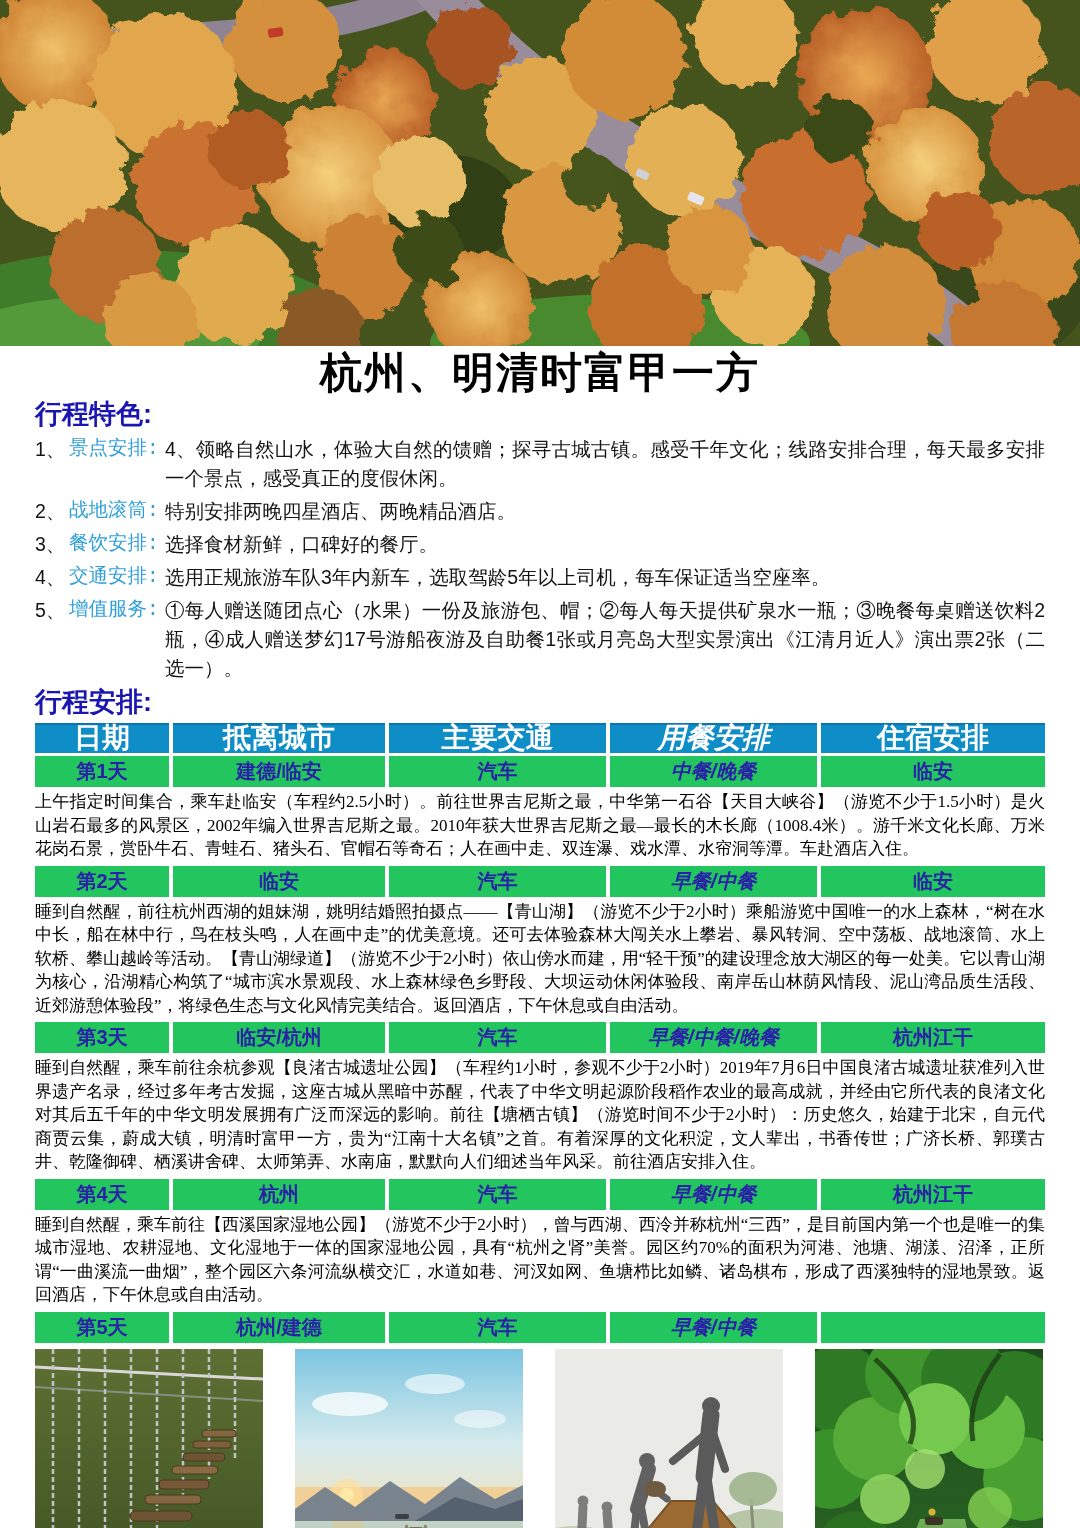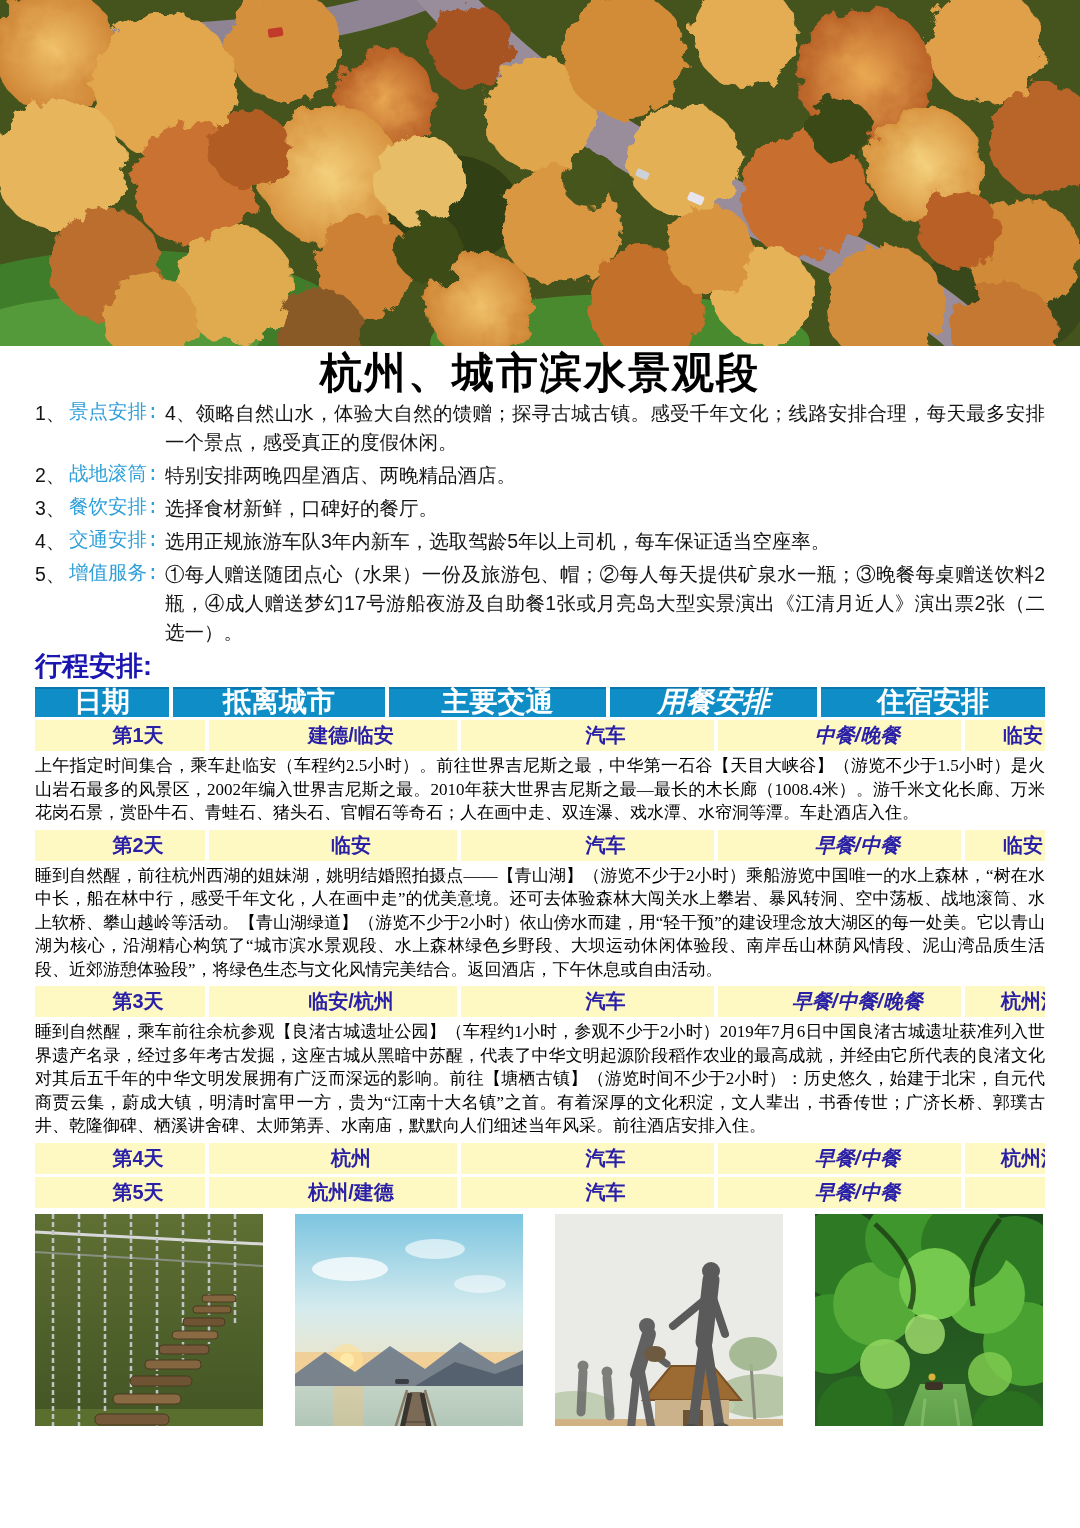--- a/index.html
+++ b/index.html
@@ -13,21 +13,21 @@
   .feat{display:flex;align-items:flex-start;font-size:19.5px;line-height:29px;margin-bottom:4px;color:#141414;}
   .fnum{flex:0 0 34px;}
   .flabel{flex:0 0 96px;color:#2e9fd9;font-family:Liberation Mono, monospace;}
   .fbody{flex:1;text-align:justify;}
   .itin-head{margin-top:4px;}
   .itable{margin-top:4px;}
   .trow{display:flex;gap:4px;margin-bottom:3px;}
   .c{text-align:center;font-weight:700;white-space:nowrap;overflow:hidden;}
   .thead .c{background:#0e8dc7;color:#ffffff;font-size:28px;height:30px;line-height:30px;
             box-shadow:inset 0 2px 0 #0b76ad;}
-  .tday .c{background:#fef9c3;color:#2a20a8;font-size:20px;height:31px;line-height:31px;padding-left:36px;}
+  .tday .c{background:#22c55e;color:#2a20a8;font-size:20px;height:31px;line-height:31px;}
   .c1{width:134px;}.c2{width:212px;}.c3{width:217px;}.c4{width:207px;font-style:italic;}.c5{flex:1;}
   .desc{font-size:17px;line-height:23.5px;color:#000;text-align:justify;margin:1px 0 5px;
         font-family:"Liberation Serif", serif;}
   .photos{display:flex;gap:32px;padding:0 35px;margin-top:6px;}
   .photo{width:228px;height:212px;overflow:hidden;flex:0 0 auto;}
   .photo svg{display:block;width:100%;height:100%;}
 </style>
 </head>
 <body>
 
@@ -96,24 +96,25 @@
       <circle cx="320" cy="330" r="42" fill="#8a5a26"></circle>
         <circle cx="430" cy="250" r="34" fill="#3c4c17"></circle>
       <circle cx="590" cy="180" r="28" fill="#44541d"></circle>
         <circle cx="840" cy="130" r="32" fill="#3a4a16"></circle>
     </g>
     <rect x="688" y="194" width="16" height="9" rx="2" fill="#e9e5ee" transform="rotate(24 696 198)"></rect>
     <rect x="636" y="170" width="13" height="8" rx="2" fill="#cdd2da" transform="rotate(24 642 174)"></rect>
     <rect x="268" y="28" width="15" height="9" rx="2" fill="#c23b2a" transform="rotate(-8 275 32)"></rect>
   </svg>
 
-  <div class="title">杭州、城市滨水景观段</div>
+  <div class="title">杭州、明清时富甲一方</div>
 
   <div class="content">
 
+    <div class="sec-head">行程特色:</div>
 
     <div class="feat">
       <span class="fnum">1、</span>
       <span class="flabel">景点安排:</span>
       <div class="fbody">4、领略自然山水，体验大自然的馈赠；探寻古城古镇。感受千年文化；线路安排合理，每天最多安排一个景点，感受真正的度假休闲。</div>
     </div>
     <div class="feat">
       <span class="fnum">2、</span>
       <span class="flabel">战地滚筒:</span>
       <div class="fbody">特别安排两晚四星酒店、两晚精品酒店。</div>
@@ -154,38 +155,39 @@
       </div>
       <div class="desc">上午指定时间集合，乘车赴临安（车程约2.5小时）。前往世界吉尼斯之最，中华第一石谷【天目大峡谷】（游览不少于1.5小时）是火山岩石最多的风景区，2002年编入世界吉尼斯之最。2010年获大世界吉尼斯之最—最长的木长廊（1008.4米）。游千米文化长廊、万米花岗石景，赏卧牛石、青蛙石、猪头石、官帽石等奇石；人在画中走、双连瀑、戏水潭、水帘洞等潭。车赴酒店入住。</div>
 
       <div class="trow tday">
         <div class="c c1">第2天</div>
         <div class="c c2">临安</div>
         <div class="c c3">汽车</div>
         <div class="c c4">早餐/中餐</div>
         <div class="c c5">临安</div>
       </div>
-      <div class="desc">睡到自然醒，前往杭州西湖的姐妹湖，姚明结婚照拍摄点——【青山湖】（游览不少于2小时）乘船游览中国唯一的水上森林，“树在水中长，船在林中行，感受千年文化，人在画中走”的优美意境。还可去体验森林大闯关水上攀岩、暴风转洞、空中荡板、战地滚筒、水上软桥、攀山越岭等活动。【青山湖绿道】（游览不少于2小时）依山傍水而建，用“轻干预”的建设理念放大湖区的每一处美。它以青山湖为核心，沿湖精心构筑了“城市滨水景观段、水上森林绿色乡野段、大坝运动休闲体验段、南岸岳山林荫风情段、泥山湾品质生活段、近郊游憩体验段”，将绿色生态与文化风情完美结合。返回酒店，下午休息或自由活动。</div>
+      <div class="desc">睡到自然醒，前往杭州西湖的姐妹湖，姚明结婚照拍摄点——【青山湖】（游览不少于2小时）乘船游览中国唯一的水上森林，“树在水中长，船在林中行，鸟在枝头鸣，人在画中走”的优美意境。还可去体验森林大闯关水上攀岩、暴风转洞、空中荡板、战地滚筒、水上软桥、攀山越岭等活动。【青山湖绿道】（游览不少于2小时）依山傍水而建，用“轻干预”的建设理念放大湖区的每一处美。它以青山湖为核心，沿湖精心构筑了“城市滨水景观段、水上森林绿色乡野段、大坝运动休闲体验段、南岸岳山林荫风情段、泥山湾品质生活段、近郊游憩体验段”，将绿色生态与文化风情完美结合。返回酒店，下午休息或自由活动。</div>
 
       <div class="trow tday">
         <div class="c c1">第3天</div>
         <div class="c c2">临安/杭州</div>
         <div class="c c3">汽车</div>
         <div class="c c4">早餐/中餐/晚餐</div>
         <div class="c c5">杭州江干</div>
       </div>
       <div class="desc">睡到自然醒，乘车前往余杭参观【良渚古城遗址公园】（车程约1小时，参观不少于2小时）2019年7月6日中国良渚古城遗址获准列入世界遗产名录，经过多年考古发掘，这座古城从黑暗中苏醒，代表了中华文明起源阶段稻作农业的最高成就，并经由它所代表的良渚文化对其后五千年的中华文明发展拥有广泛而深远的影响。前往【塘栖古镇】（游览时间不少于2小时）：历史悠久，始建于北宋，自元代商贾云集，蔚成大镇，明清时富甲一方，贵为“江南十大名镇”之首。有着深厚的文化积淀，文人辈出，书香传世；广济长桥、郭璞古井、乾隆御碑、栖溪讲舍碑、太师第弄、水南庙，默默向人们细述当年风采。前往酒店安排入住。</div>
 
       <div class="trow tday">
         <div class="c c1">第4天</div>
         <div class="c c2">杭州</div>
         <div class="c c3">汽车</div>
         <div class="c c4">早餐/中餐</div>
         <div class="c c5">杭州江干</div>
       </div>
+      <div class="desc">睡到自然醒，乘车前往【西溪国家湿地公园】（游览不少于2小时），曾与西湖、西泠并称杭州“三西”，是目前国内第一个也是唯一的集城市湿地、农耕湿地、文化湿地于一体的国家湿地公园，具有“杭州之肾”美誉。园区约70%的面积为河港、池塘、湖漾、沼泽，正所谓“一曲溪流一曲烟”，整个园区六条河流纵横交汇，水道如巷、河汊如网、鱼塘栉比如鳞、诸岛棋布，形成了西溪独特的湿地景致。返回酒店，下午休息或自由活动。</div>
 
       <div class="trow tday">
         <div class="c c1">第5天</div>
         <div class="c c2">杭州/建德</div>
         <div class="c c3">汽车</div>
         <div class="c c4">早餐/中餐</div>
         <div class="c c5"></div>
       </div>
     </div>
   </div>

